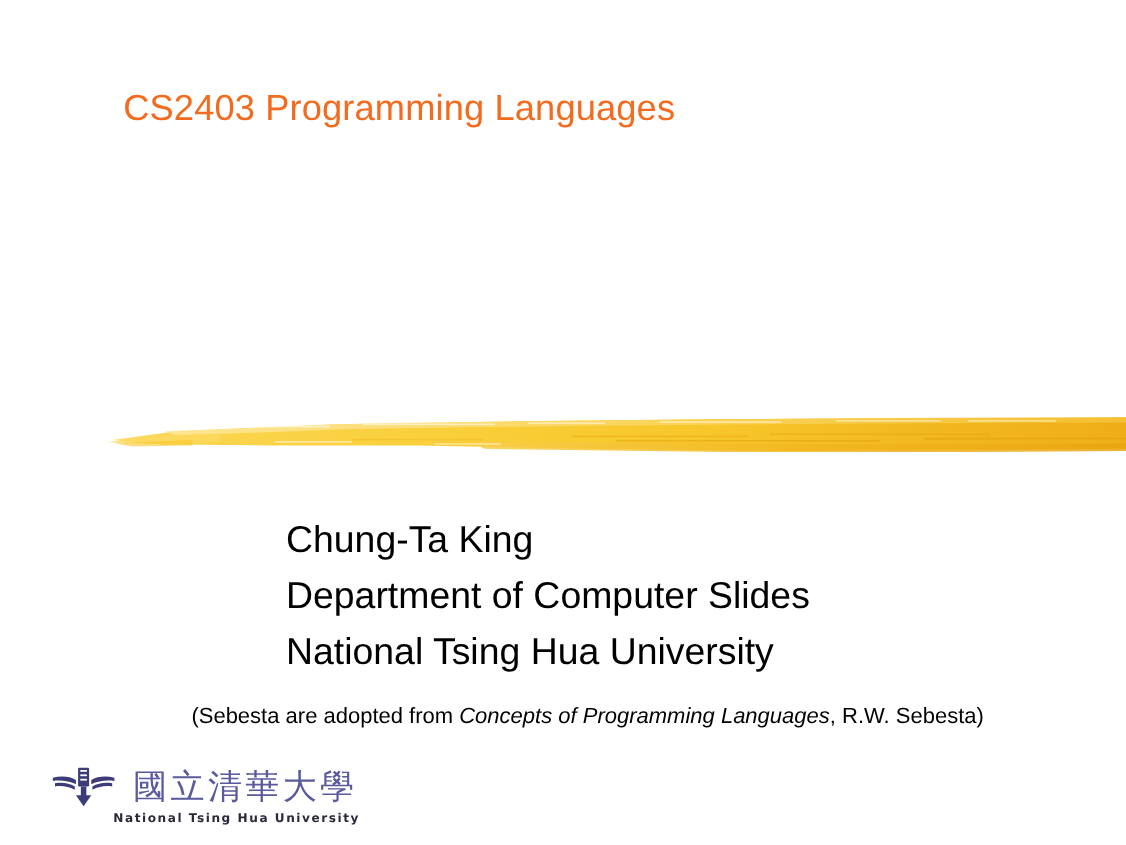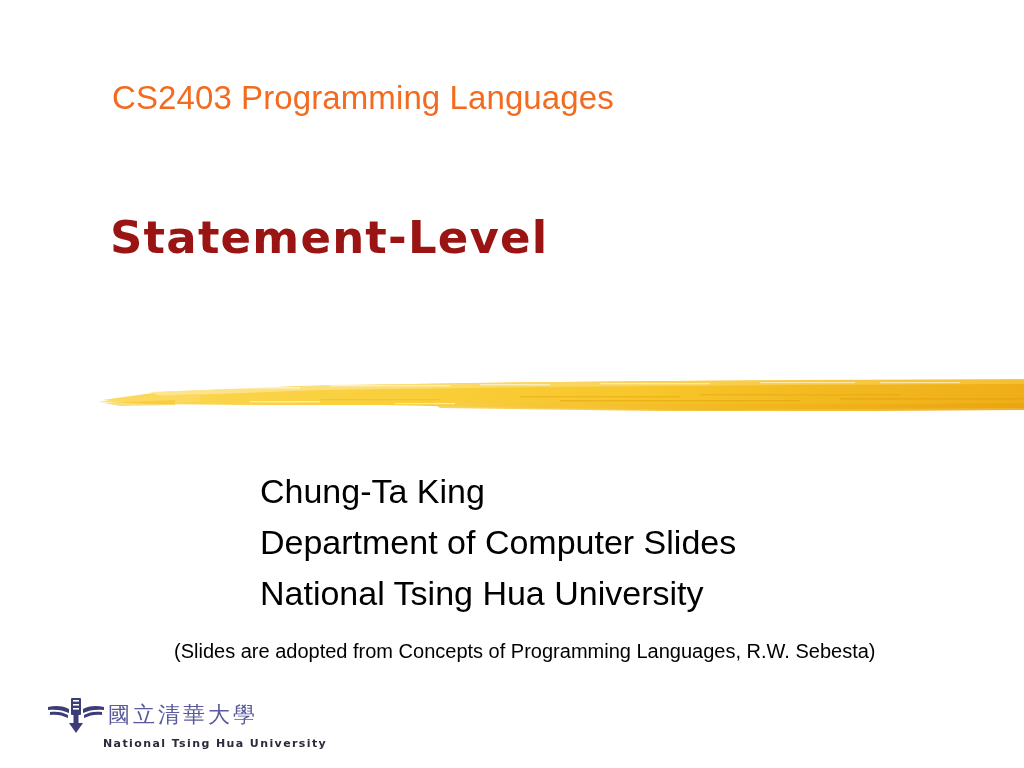--- a/index.html
+++ b/index.html
@@ -78,20 +78,21 @@
   .attribution {
     position: absolute;
     left: 174px;
     top: 640px;
     font-family: "Liberation Sans", sans-serif;
     font-size: 20px;
     color: #000000;
     white-space: nowrap;
   }
   .attribution .book {
+    font-style: italic;
     margin-top: 20px;
   }
 
   
   .logo {
     position: absolute;
     left: 47px;
     top: 694px;
     width: 275px;
     height: 60px;
@@ -101,26 +102,26 @@
     align-items: center;
     height: 42px;
   }
   .logo-mark {
     width: 58px;
     height: 40px;
     flex: 0 0 58px;
   }
   .logo-cn {
     font-family: "DejaVu Serif", serif;
-    font-size: 22px;
+    font-size: 31px;
     font-weight: 500;
     letter-spacing: 3px;
     color: #5A5A9C;
     line-height: 40px;
-    margin-left: 3px;
+    margin-left: 16px;
     white-space: nowrap;
   }
   .logo-en {
     margin-top: 1px;
     margin-left: 56px;
     font-family: "DejaVu Sans", sans-serif;
     font-size: 11px;
     font-weight: bold;
     letter-spacing: 1.4px;
     color: #2A2A3A;
@@ -128,21 +129,20 @@
   }
 </style>
 </head>
 <body>
 
 <div id="slide">
 
   <div class="course-title">CS2403 Programming Languages</div>
 
   <div class="main-title">
-    <span class="tline">Statement-Level</span>
   </div>
 
   <div class="brush-wrap">
     <svg width="1024" height="52" viewBox="0 0 1024 52" xmlns="http://www.w3.org/2000/svg">
       <defs>
         <linearGradient id="gMain" x1="0" y1="0" x2="1" y2="0">
           <stop offset="0.00" stop-color="#FBDC6A"></stop>
           <stop offset="0.10" stop-color="#FAD44B"></stop>
           <stop offset="0.35" stop-color="#F9CE38"></stop>
           <stop offset="0.60" stop-color="#F7C62A"></stop>
@@ -191,21 +191,21 @@
     </svg>
   </div>
 
   <div class="author-block">
     <span class="aline">Chung-Ta King</span>
     <span class="aline">Department of Computer Slides</span>
     <span class="aline">National Tsing Hua University</span>
   </div>
 
   <div class="attribution">
-    <span>(Slides are adopted from </span><span class="book">Concepts of Programming Languages</span><span>, R.W. Sebesta)</span>
+    <span>(Sebesta are adopted from </span><span class="book">Concepts of Programming Languages</span><span>, R.W. Sebesta)</span>
   </div>
 
   <div class="logo">
     <div class="logo-row">
       <svg class="logo-mark" viewBox="0 0 58 40" xmlns="http://www.w3.org/2000/svg">
         <g fill="#3C3C78">
 
           <path d="M 1,12 C 9,10 17,11 22,14 L 22,18 C 16,15 8,14 1,15 Z"></path>
           <path d="M 3,17 C 10,16 16,17 21,20 L 21,23 C 15,20 9,19 3,20 Z"></path>
 

